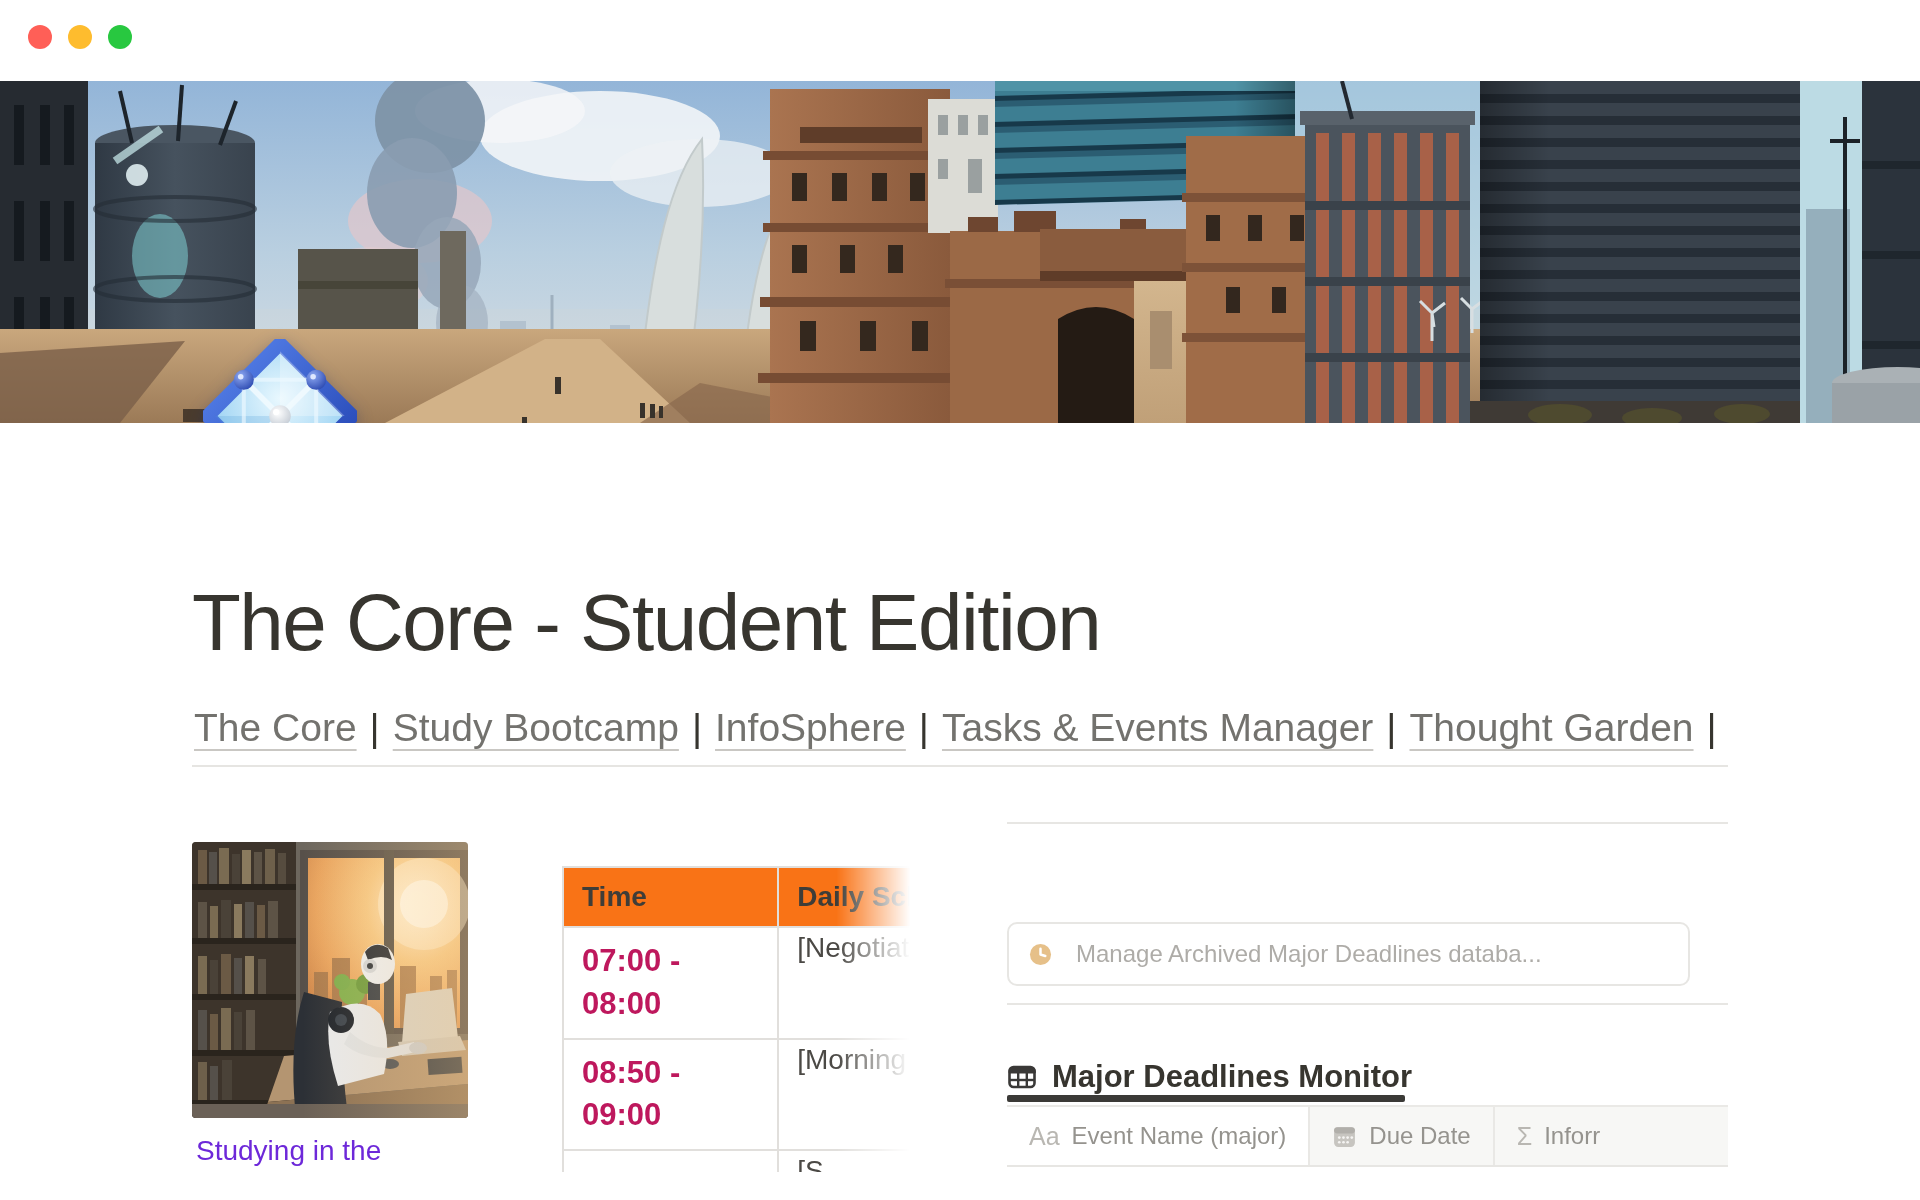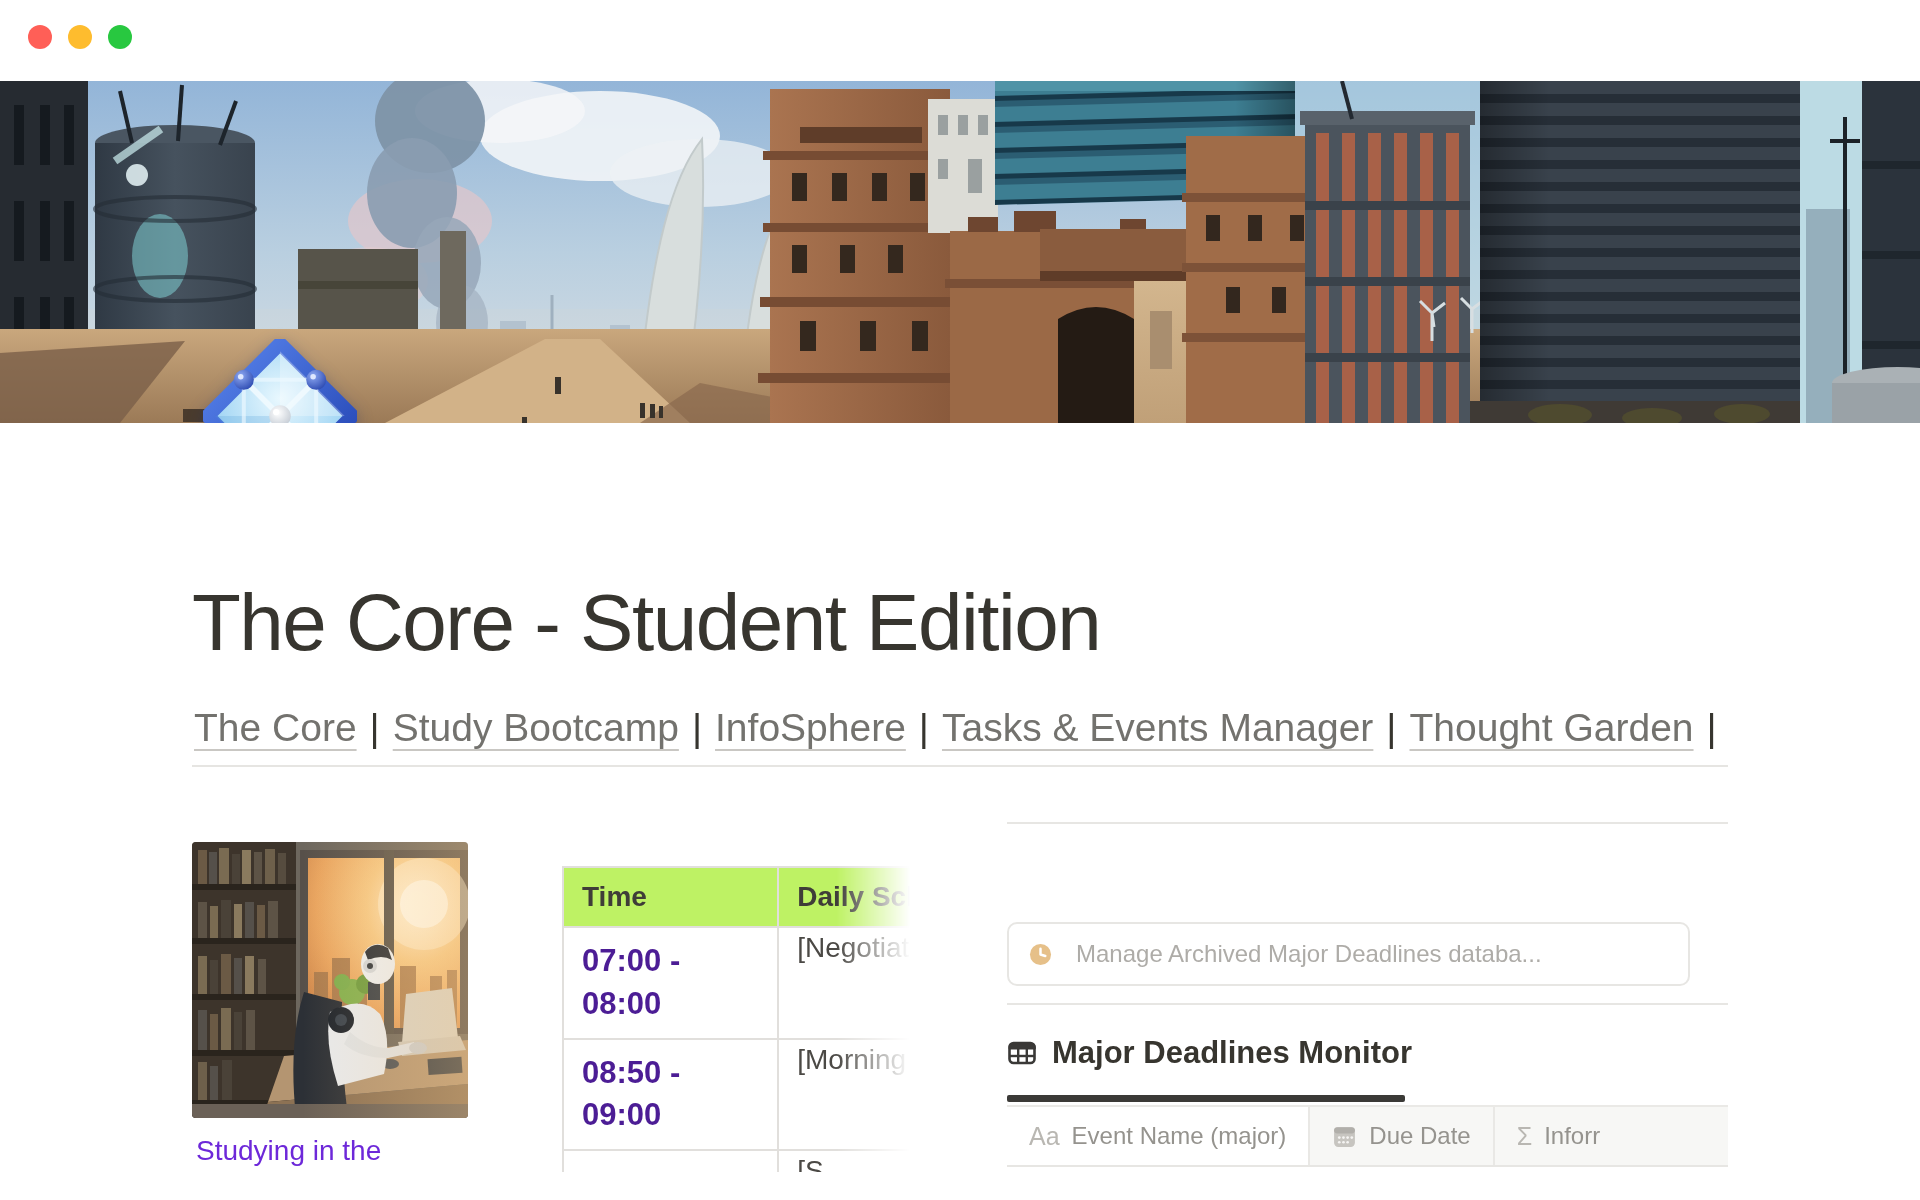--- a/index.html
+++ b/index.html
@@ -39,37 +39,37 @@
 
   
   .sched-wrap { position:absolute; left:562px; top:443px; width:352px; height:306px; overflow:hidden;
     -webkit-mask-image:linear-gradient(to right,#000 78%,transparent 99%);
             mask-image:linear-gradient(to right,#000 78%,transparent 99%); }
   .sched { position:absolute; left:0; top:0; width:520px; border-top:2px solid #e1dfdc; border-left:2px solid #e1dfdc; }
   .srow { display:flex; border-bottom:2px solid #e1dfdc; }
   .scell { padding:12px 18px; border-right:2px solid #e1dfdc; }
   .scell.c1 { width:216px; }
   .scell.c2 { width:304px; border-right:none; }
-  .shead .scell { background:#bef264; font-weight:700; font-size:28px; color:#3f3d38; padding-top:13px; padding-bottom:13px; }
-  .stime { font-size:31px; font-weight:700; color:#4c1d95; line-height:1.38; }
+  .shead .scell { background:#f97316; font-weight:700; font-size:28px; color:#3f3d38; padding-top:13px; padding-bottom:13px; }
+  .stime { font-size:31px; font-weight:700; color:#be185d; line-height:1.38; }
   .stext { font-size:28px; color:#4b4945; padding-top:4px; }
   .srow.body { min-height:109px; }
 
   
   .rcol-hr { position:absolute; left:1007px; width:721px; height:2px; background:#e7e6e3; }
   .hr1 { top:399px; } .hr2 { top:580px; }
 
   .nbtn { position:absolute; left:1007px; height:64px; background:#fff; border:2px solid #e7e6e3; border-radius:10px;
     display:flex; align-items:center; gap:24px; padding:0 20px; cursor:pointer; }
   .nbtn .label { font-size:24px; color:#aeaca8; white-space:nowrap; overflow:hidden; }
   .btn1 { top:420px; width:557px; }
   .btn2 { top:499px; width:683px; }
   .clock { width:23px; height:23px; flex:0 0 auto; }
 
-  .viewtab { position:absolute; left:1007px; top:612px; display:flex; align-items:center; gap:15px; cursor:pointer; }
+  .viewtab { position:absolute; left:1007px; top:636px; display:flex; align-items:center; gap:15px; cursor:pointer; }
   .viewtab .vlabel { font-size:31px; font-weight:700; color:#37352f; white-space:nowrap; }
   .tab-underline { position:absolute; left:1007px; top:672px; width:398px; height:7px; background:#3b3a37; border-radius:2px; }
 
   .dl-header { position:absolute; left:1007px; top:682px; width:721px; height:62px; display:flex;
     border-top:2px solid #eae9e6; border-bottom:2px solid #e7e6e3; }
   .dl-col { display:flex; align-items:center; gap:12px; padding:15px 22px; border-right:2px solid #e9e8e5; }
   .dl-col .hlabel { font-size:24px; color:#95938e; white-space:nowrap; }
   .dl-col .hicon { color:#b9b7b2; font-size:25px; white-space:nowrap; }
   .dlc1 { width:388px; background:#fff; }
   .dlc2 { width:207px; background:#f7f7f5; }

